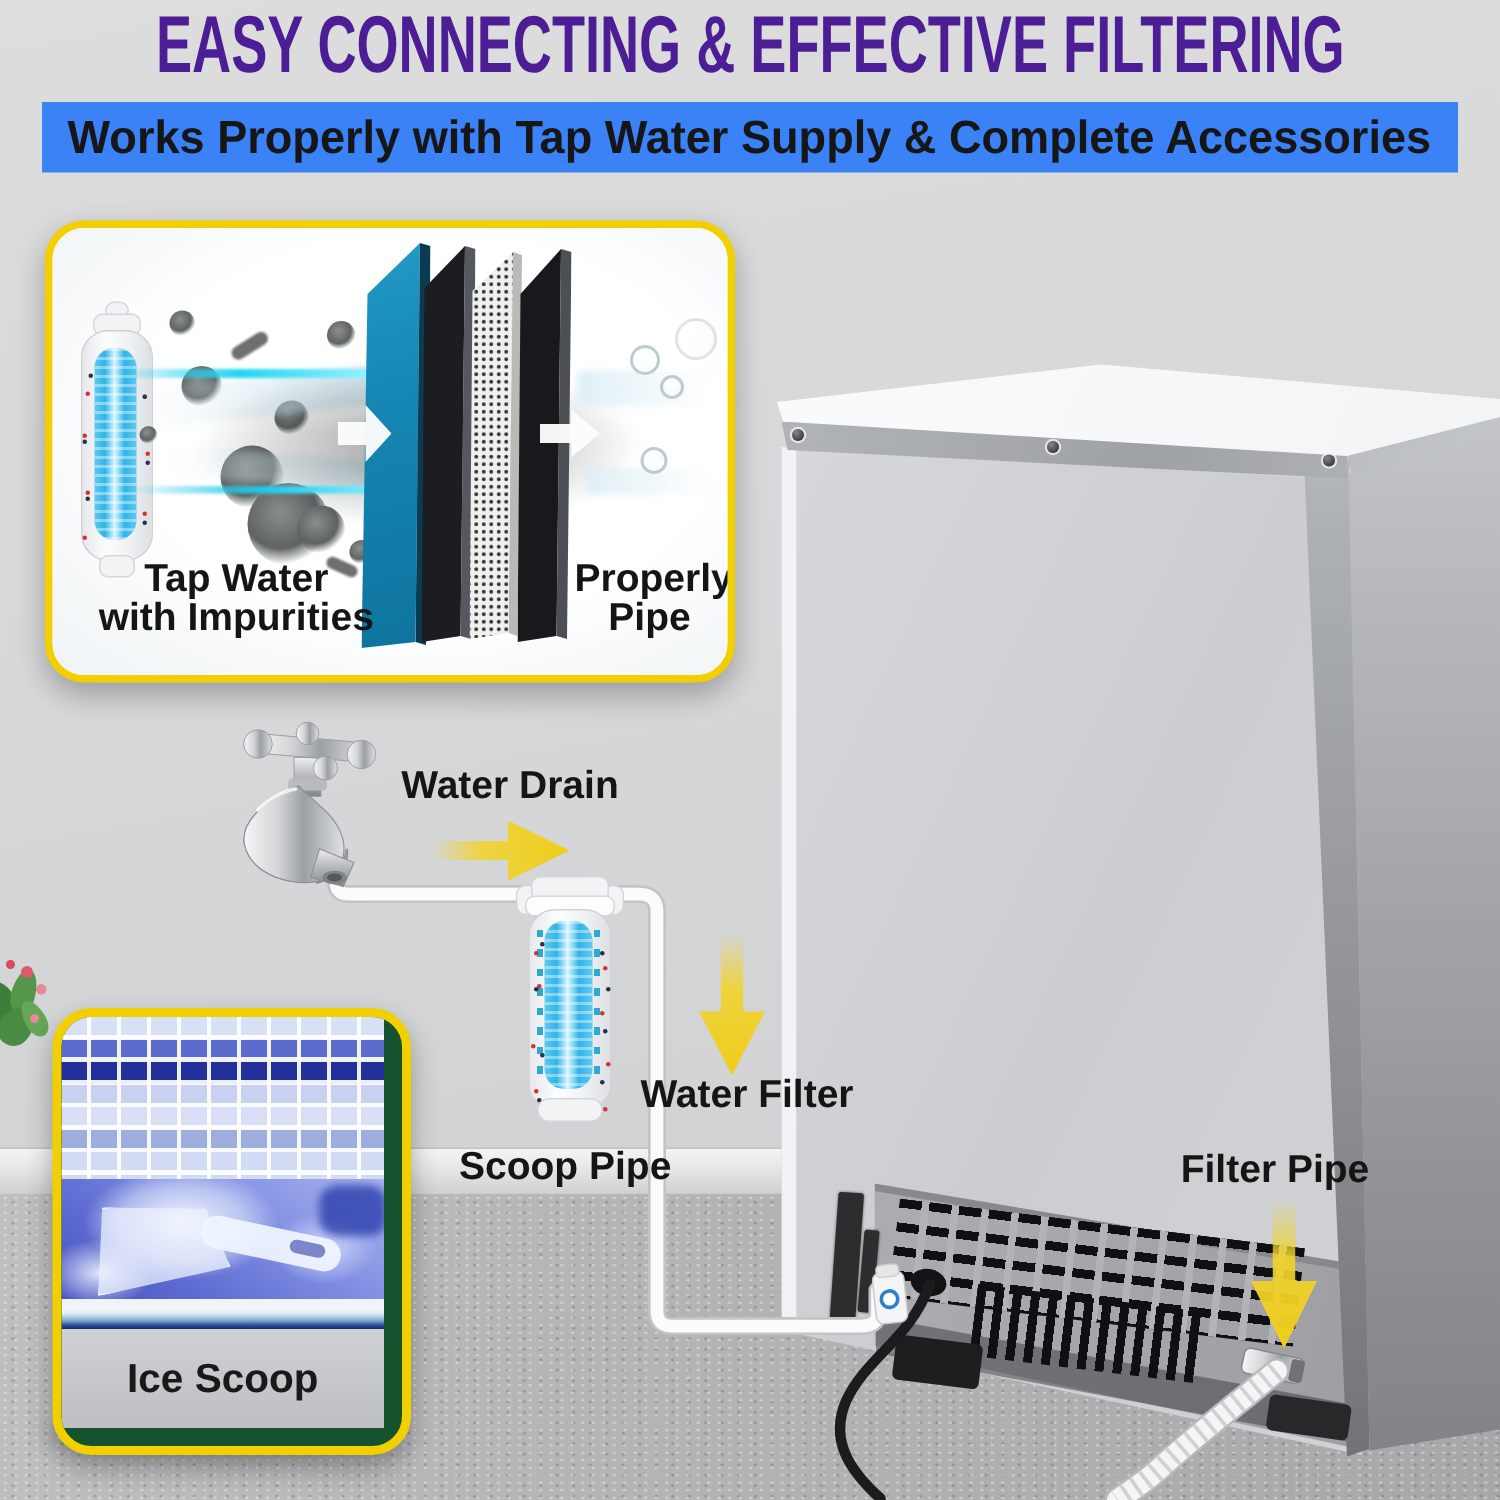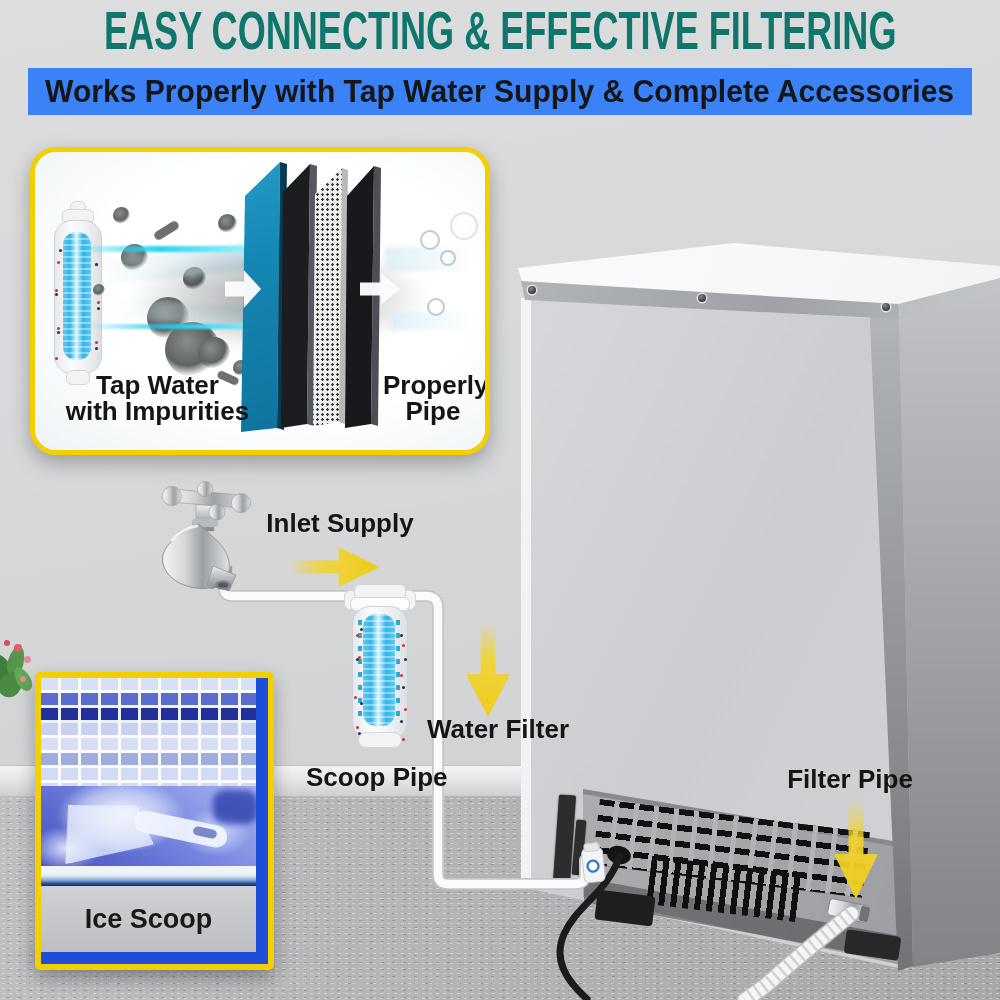--- a/index.html
+++ b/index.html
@@ -18,21 +18,21 @@
         background-image:
           radial-gradient(rgba(255,255,255,.38) 1px,transparent 1.4px),
           radial-gradient(rgba(70,70,75,.28) 1px,transparent 1.4px),
           linear-gradient(100deg,#bfbfc1 0%,#b3b3b5 50%,#a8a8aa 100%);
         background-size:7px 5px,11px 7px,100% 100%;background-position:0 0,3px 2px,0 0;}
   .plant{left:-10px;top:636px;width:55px;height:75px;}
   .leaf{position:absolute;border-radius:50% 50% 50% 50%/60% 60% 40% 40%;}
   .flower{position:absolute;border-radius:50%;}
 
   
-  .title{left:0;top:6px;width:1000px;height:58px;text-align:center;color:#0f766e;z-index:7;}
+  .title{left:0;top:6px;width:1000px;height:58px;text-align:center;color:#4c1d95;z-index:7;}
   .title span{display:inline-block;font-size:44px;font-weight:800;white-space:nowrap;
               transform:scale(.82,1.22);transform-origin:center;letter-spacing:0;}
   .banner{left:28px;top:68px;width:944px;height:47px;z-index:7;text-align:center;}
   .banner span{display:inline-block;font-size:31px;font-weight:700;line-height:47px;
                color:#161616;transform:scaleX(.97);white-space:nowrap;}
 
   
   .mpart{position:absolute;inset:0;}
   .m-top{background:linear-gradient(115deg,#ffffff 0%,#f7f8f9 60%,#ededee 100%);
          clip-path:polygon(518px 268px,734px 243px,1000px 266px,1000px 280px,898px 306px,523px 284px);}
@@ -103,22 +103,22 @@
         overflow:hidden;}
   .cart .tube::after{content:"";position:absolute;inset:0;
         background:repeating-linear-gradient(180deg,rgba(255,255,255,.4) 0 2px,transparent 2px 6px);}
   .capbit{position:absolute;background:#f2f3f5;border:1px solid #d4d6d9;border-radius:6px;}
   .ticks{position:absolute;width:4px;
         background:repeating-linear-gradient(180deg,#2fa9cf 0 5px,transparent 5px 13px);}
   .dotsR{position:absolute;width:3px;height:3px;border-radius:50%;background:#d23333;}
   .dotsN{position:absolute;width:3px;height:3px;border-radius:50%;background:#24324d;}
 
   
-  .ibox{left:35px;top:672px;width:227px;height:286px;z-index:5;background:#1d4ed8;
-        border:6px solid #f1cf00;border-radius:5px;box-shadow:0 8px 18px rgba(0,0,0,.3);
+  .ibox{left:35px;top:672px;width:227px;height:286px;z-index:5;background:#14532d;
+        border:6px solid #f1cf00;border-radius:26px;box-shadow:0 8px 18px rgba(0,0,0,.3);
         overflow:hidden;}
   .igrid{position:absolute;left:0;top:0;width:215px;height:108px;
         background-image:
           repeating-linear-gradient(90deg,transparent 0 17px,rgba(255,255,255,.92) 17px 20px),
           repeating-linear-gradient(180deg,transparent 0 12px,rgba(255,255,255,.92) 12px 15px),
           linear-gradient(180deg,#d8e0f6 0 15px,#5b6bce 15px 30px,#223099 30px 45px,
              #c8d2f0 45px 60px,#d8def6 60px 75px,#9fadde 75px 90px,#d2daf4 90px 108px);}
   .iice{position:absolute;left:0;top:108px;width:215px;height:80px;overflow:hidden;
         background:linear-gradient(215deg,#aab4ee 0%,#7d8ce2 40%,#5a67cf 75%,#4a55c0 100%);}
   .blob{position:absolute;border-radius:45%;}
@@ -245,21 +245,21 @@
     <div class="ticks" style="left:52px;top:36px;height:100px;"></div>
     <div class="dotsR" style="left:12px;top:50px;box-shadow:2px 22px 0 #d23333,46px 10px 0 #d23333,44px 40px 0 #d23333,-2px 62px 0 #d23333,48px 74px 0 #d23333,0 92px 0 #d23333,46px 104px 0 #d23333;"></div>
     <div class="dotsN" style="left:16px;top:44px;box-shadow:40px 6px 0 #24324d,-4px 30px 0 #24324d,44px 30px 0 #24324d,0 74px 0 #24324d,42px 58px 0 #24324d,-2px 104px 0 #24324d,40px 92px 0 #24324d;"></div>
     <div class="capbit" style="left:14px;top:148px;width:42px;height:14px;border-radius:8px;"></div>
   </div>
 
   <div class="abs yarrow-r" style="left:288px;top:547px;width:92px;height:40px;z-index:4;"></div>
   <div class="abs yarrow-d" style="left:466px;top:622px;width:44px;height:95px;z-index:4;"></div>
   <div class="abs yarrow-d" style="left:834px;top:799px;width:44px;height:100px;z-index:4;"></div>
 
-  <div class="lab" style="left:250px;top:508px;width:180px;">Inlet Supply</div>
+  <div class="lab" style="left:250px;top:508px;width:180px;">Water Drain</div>
   <div class="lab" style="left:418px;top:714px;width:160px;">Water Filter</div>
   <div class="lab" style="left:306px;top:762px;width:130px;">Scoop Pipe</div>
   <div class="lab" style="left:780px;top:764px;width:140px;">Filter Pipe</div>
 
   <div class="abs wbox">
     <div class="wbox-inner"></div>
 
     <div class="cart" style="left:16px;top:49px;width:52px;height:190px;">
       <div class="capbit" style="left:19px;top:0;width:14px;height:10px;"></div>
       <div class="capbit" style="left:11px;top:8px;width:30px;height:13px;"></div>

